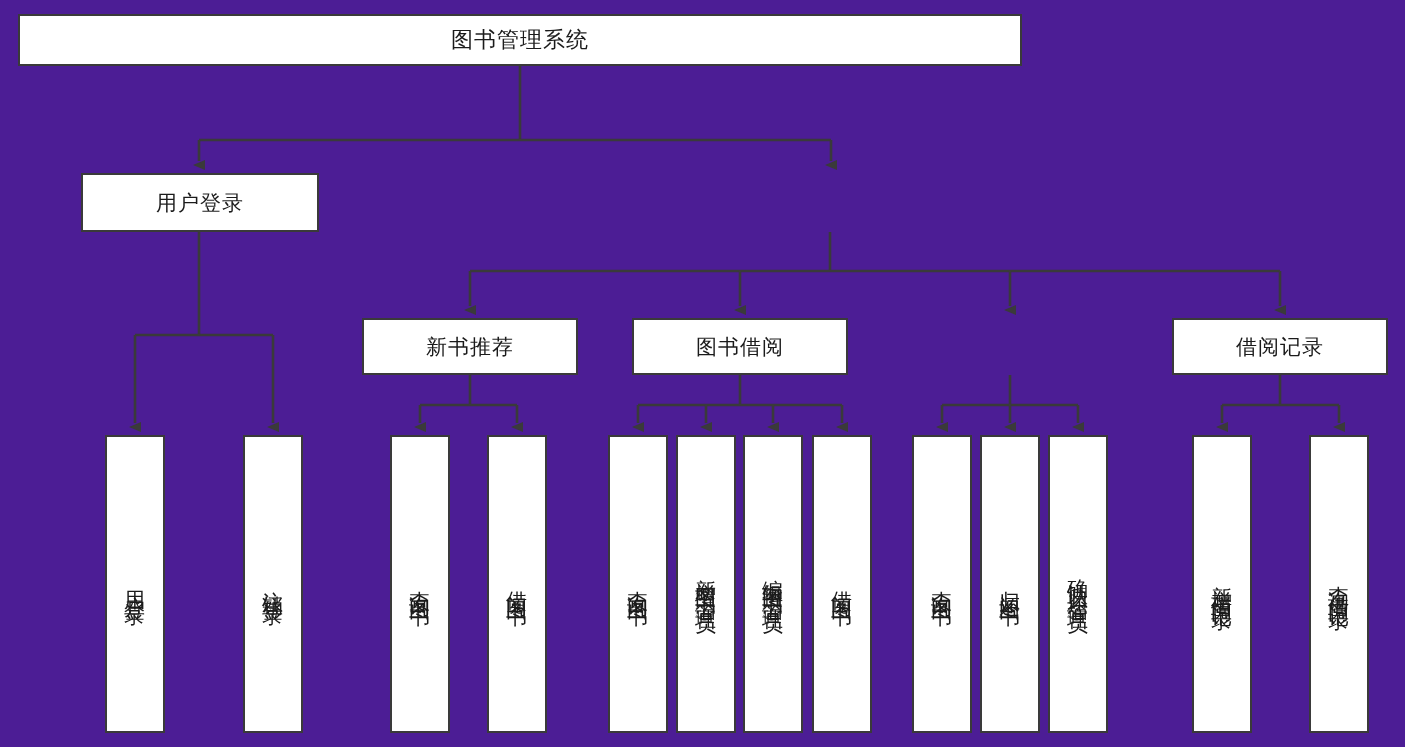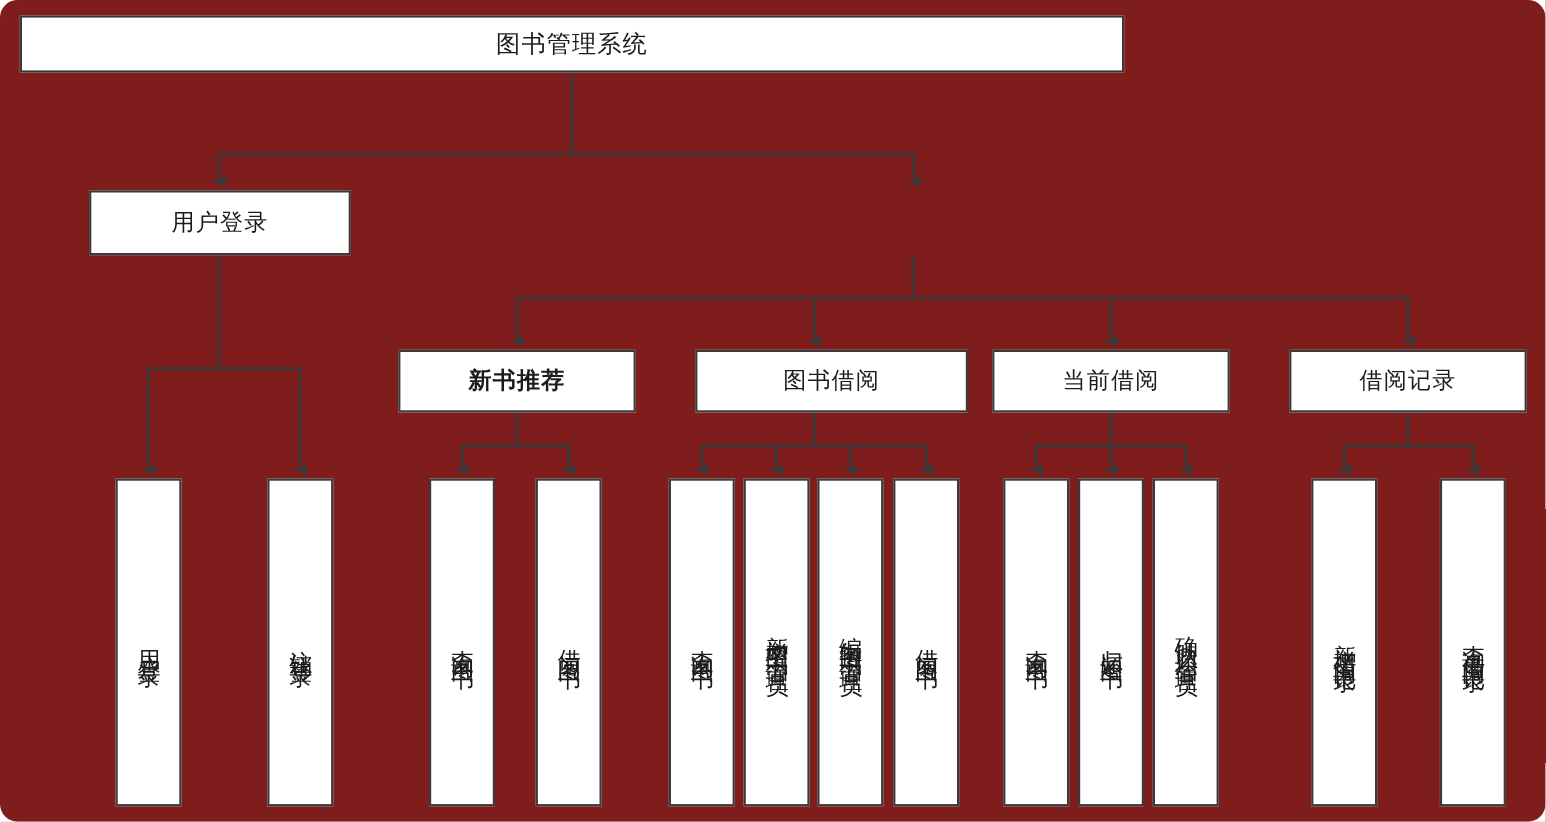--- a/index.html
+++ b/index.html
@@ -2,23 +2,22 @@
 <html><head>
 <meta charset="utf-8">
 <title>图书管理系统 功能结构图</title>
 <style>
   html,body{margin:0;padding:0;background:#ffffff;}
   body{font-family:"Liberation Sans","DejaVu Sans",sans-serif;}
   #canvas{
     position:relative;
     width:1405px;
     height:747px;
-    background:#7f1d1d;
+    background:#4c1d95;
     overflow:hidden;
-    border-radius:16px;
   }
   svg#wires{
     position:absolute;
     left:0; top:0;
     width:1405px; height:747px;
     pointer-events:none;
   }
   .node{
     position:absolute;
     box-sizing:border-box;
@@ -119,31 +118,28 @@
 
   <div class="node h root" style="left:18px;top:14px;width:1004px;height:52px;">
     <span>图书管理系统</span>
   </div>
 
   <div class="node h" style="left:81px;top:173px;width:238px;height:59px;">
     <span>用户登录</span>
   </div>
 
 
-  <div class="node h" style="left:362px;top:318px;width:216px;height:57px;font-weight:bold;">
+  <div class="node h" style="left:362px;top:318px;width:216px;height:57px;">
     <span>新书推荐</span>
   </div>
 
-  <div class="node h" style="left:632px;top:318px;width:248px;height:57px;">
+  <div class="node h" style="left:632px;top:318px;width:216px;height:57px;">
     <span>图书借阅</span>
   </div>
 
-  <div class="node h" style="left:902px;top:318px;width:216px;height:57px;">
-    <span>当前借阅</span>
-  </div>
 
   <div class="node h" style="left:1172px;top:318px;width:216px;height:57px;">
     <span>借阅记录</span>
   </div>
 
   <div class="node v" style="left:105px;top:435px;width:60px;height:298px;">
     <span class="vtext">用户登录</span>
   </div>
 
   <div class="node v" style="left:243px;top:435px;width:60px;height:298px;">

